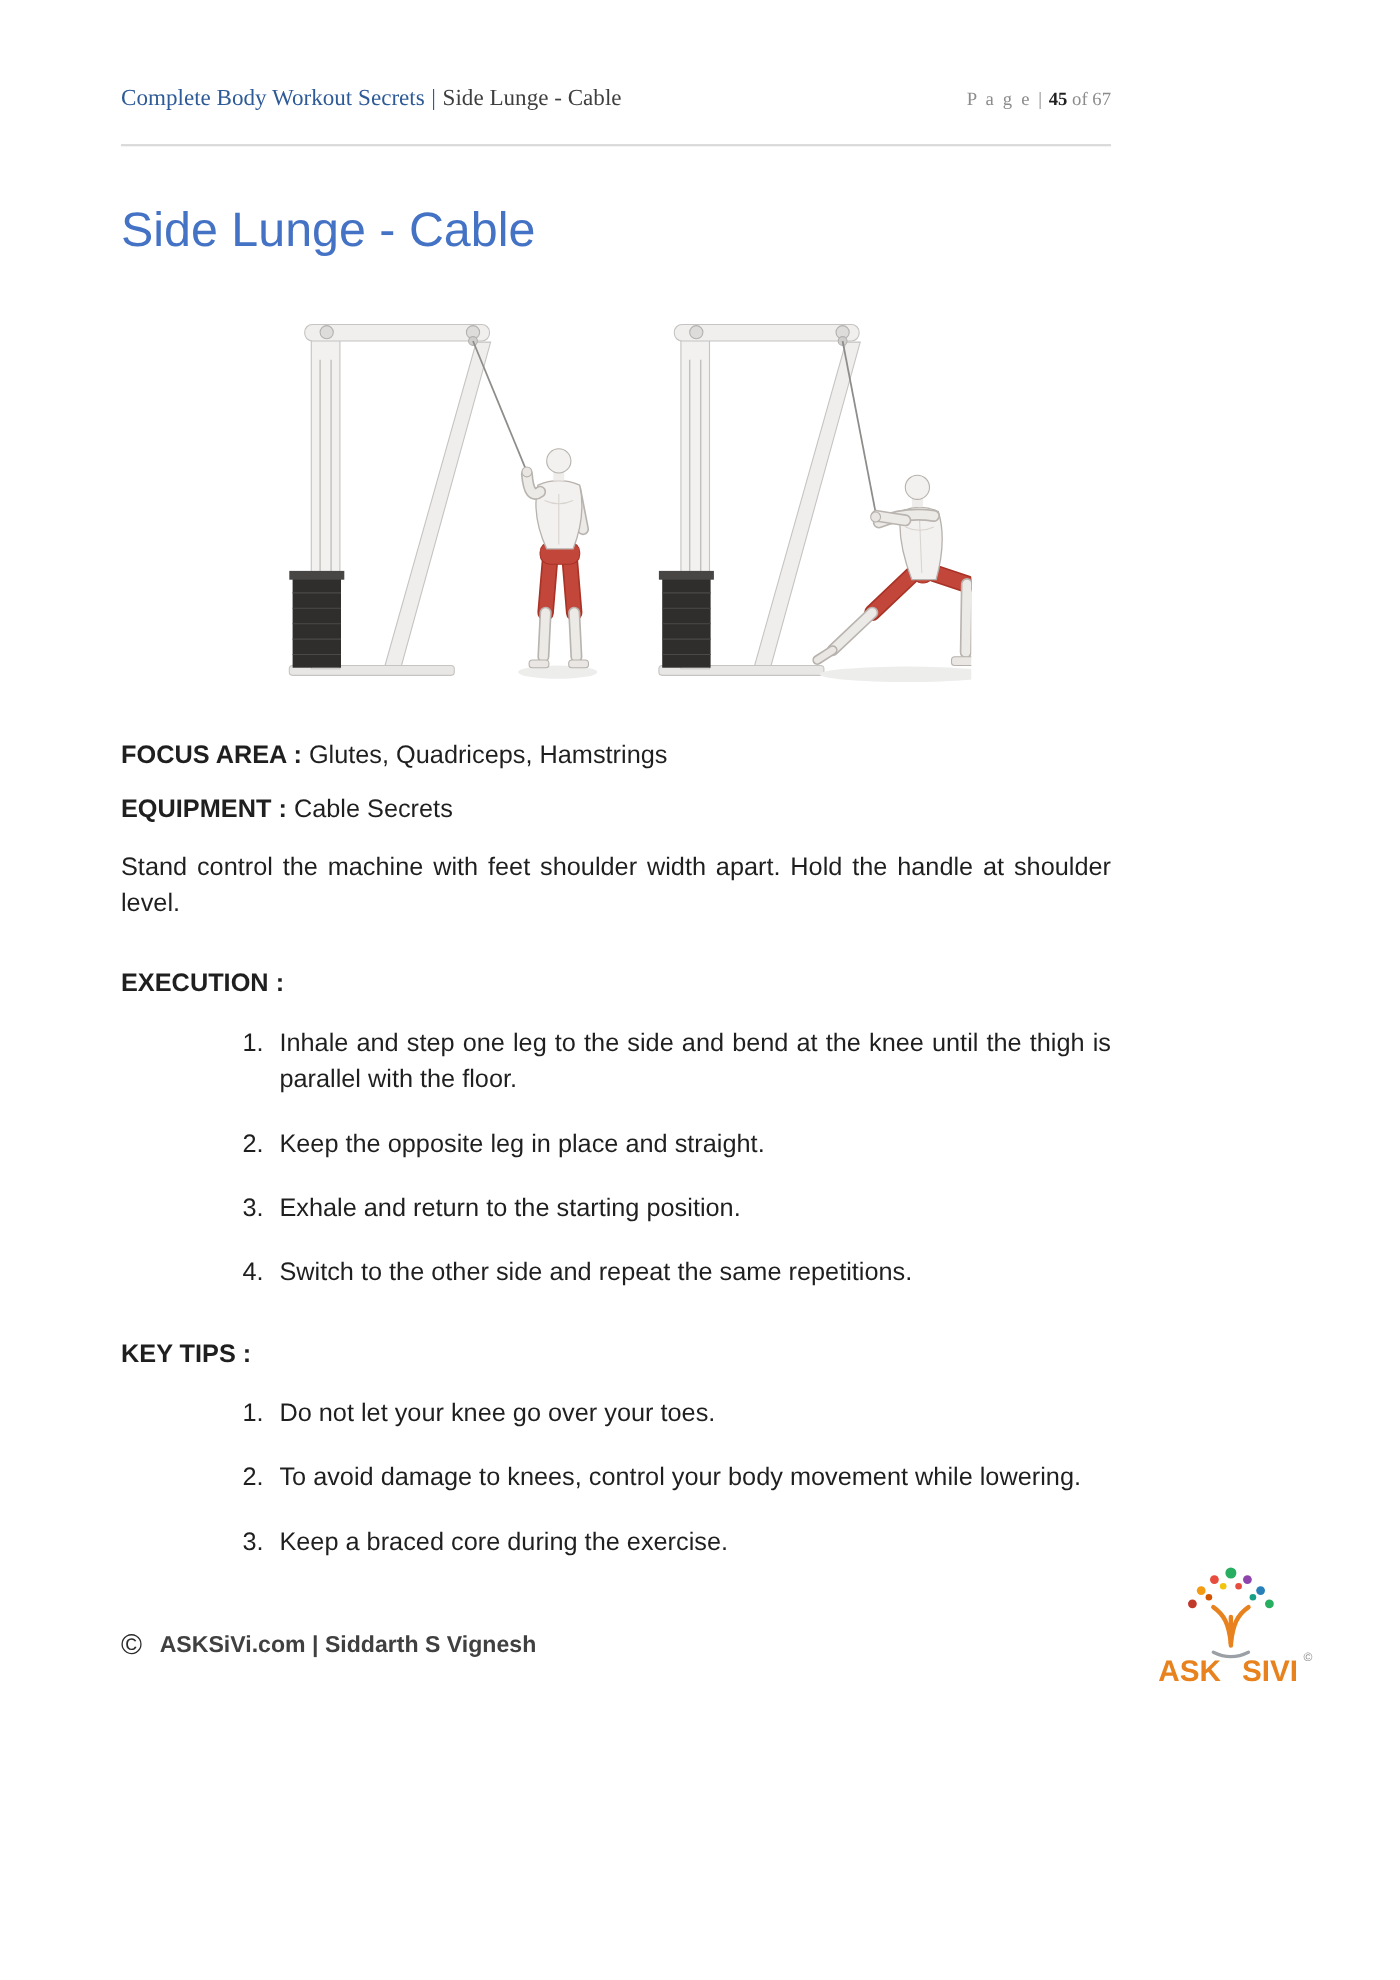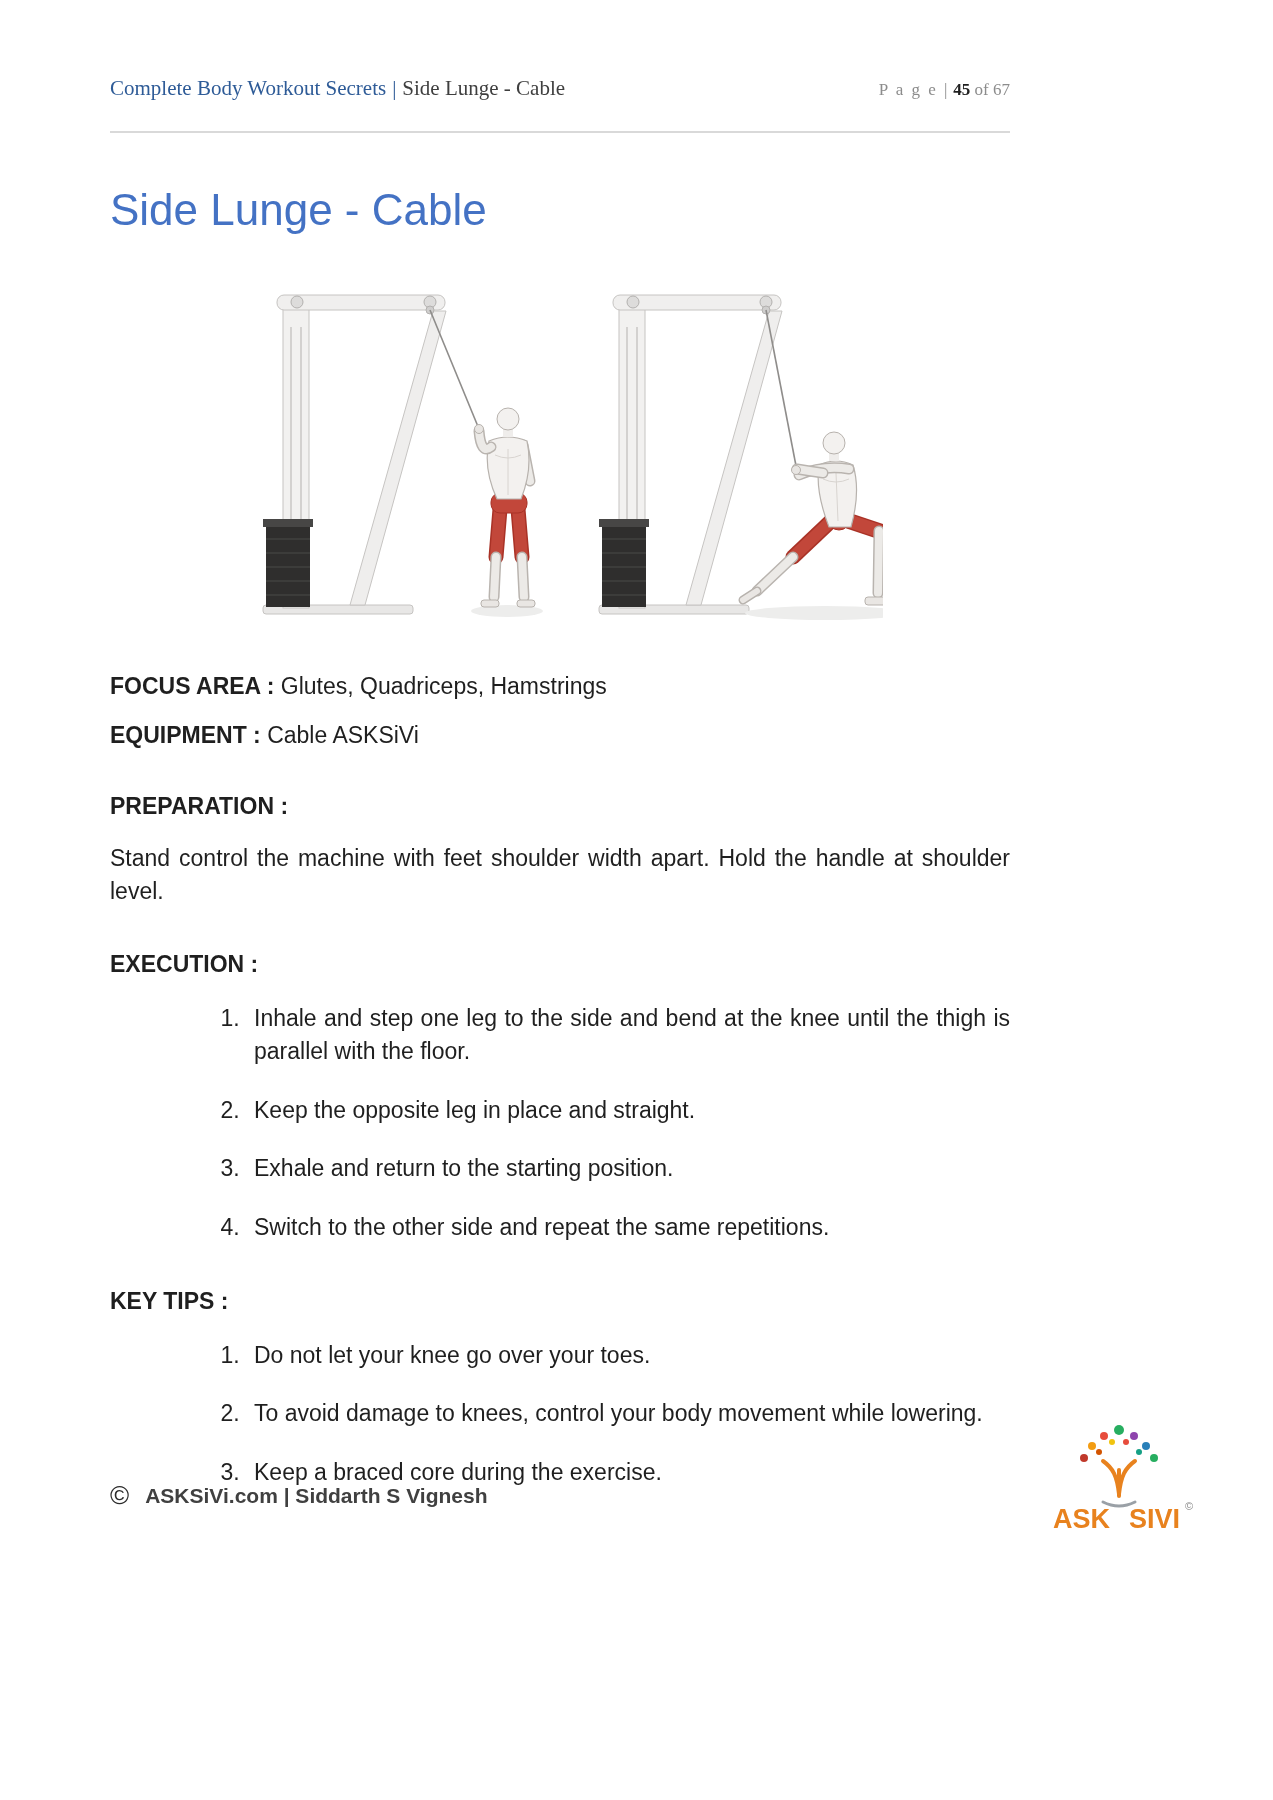--- a/index.html
+++ b/index.html
@@ -224,24 +224,23 @@
       </g>
     </svg>
   </div>
 
   <p class="meta-line">
     <span class="bold-label">FOCUS AREA :</span>
     <span>Glutes, Quadriceps, Hamstrings</span>
   </p>
   <p class="meta-line">
     <span class="bold-label">EQUIPMENT :</span>
-    <span>Cable ASKSiVi</span>
+    <span>Cable Secrets</span>
   </p>
 
-  <p class="section-h">PREPARATION :</p>
   <p class="para">Stand control the machine with feet shoulder width apart. Hold the handle at shoulder level.</p>
 
   <p class="section-h">EXECUTION :</p>
   <ol>
     <li>Inhale and step one leg to the side and bend at the knee until the thigh is parallel with the floor.</li>
     <li>Keep the opposite leg in place and straight.</li>
     <li>Exhale and return to the starting position.</li>
     <li>Switch to the other side and repeat the same repetitions.</li>
   </ol>
 

